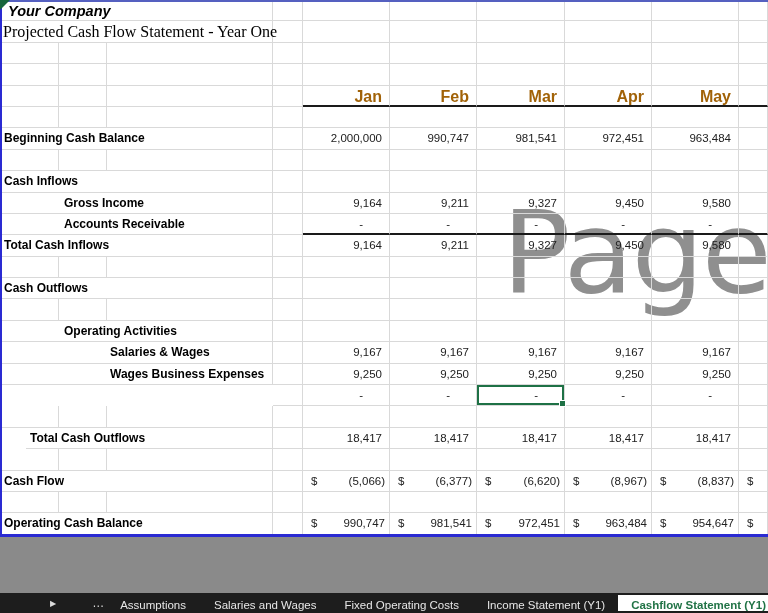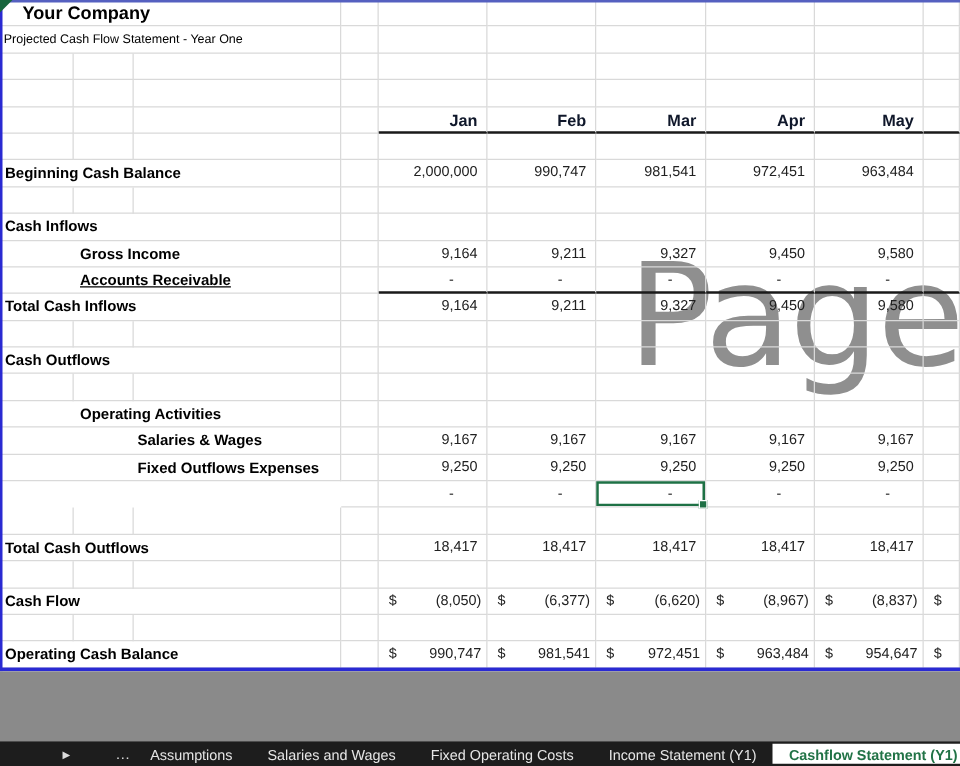--- a/index.html
+++ b/index.html
@@ -10,23 +10,23 @@
   .sheet{position:absolute;left:0;top:0;width:768px;height:537px;background:#fff;overflow:hidden;}
   .watermark{position:absolute;left:502px;top:196px;z-index:1;font-size:114px;line-height:1;
              color:#8f8f8f;font-family:"DejaVu Sans",sans-serif;white-space:nowrap;letter-spacing:-2px;}
   .grid{position:absolute;left:0;top:0;width:768px;height:535px;z-index:2;display:grid;
         grid-template-columns:59px 48px 166px 30px 87px 87px 88px 87px 87px 29px;
         grid-auto-rows:21.4px;}
   .c{box-sizing:border-box;border-right:1px solid #d9d9d9;border-bottom:1px solid #d9d9d9;
      font-size:11.5px;color:#212121;line-height:21px;position:relative;background:transparent;}
   .lab{white-space:nowrap;overflow:visible;font-weight:bold;color:#000;font-size:12px;}
   .i0{padding-left:4px;} .i1{padding-left:64px;} .i2{padding-left:110px;}
-  .title{font-size:14.5px;font-weight:bold;padding-left:18px;line-height:22px;}
-  .subtitle{font-size:10px;font-weight:normal;padding-left:3px;line-height:22px;}
-  .mon{font-weight:bold;font-size:13px;text-align:right;padding-right:7px;color:#0f172a;}
+  .title{font-size:14.5px;font-weight:bold;padding-left:8px;line-height:22px;font-style:italic;}
+  .subtitle{font-size:16px;font-weight:normal;padding-left:3px;line-height:22px;font-family:Liberation Serif, serif;}
+  .mon{font-weight:bold;font-size:16px;text-align:right;padding-right:7px;color:#a16207;}
   .num{text-align:right;padding-right:7px;}
   .dash{text-align:right;padding-right:26px;}
   .acct{display:flex;justify-content:space-between;}
   .acct .cur{padding-left:8px;} .acct .val{padding-right:4px;}
   .junacct{padding-left:8px;}
   .bd-dark{border-bottom:2px solid #1a1a1a;}
   .selected{box-shadow:inset 0 0 0 2px #1E7145;}
   .selected::after{content:"";position:absolute;right:-2px;bottom:-2px;width:5px;height:5px;
                    background:#1E7145;border:1px solid #fff;z-index:3;}
 
@@ -138,21 +138,21 @@
       <div class="c" style="grid-area: 9 / 9 / auto / span 1;"></div>
       <div class="c" style="grid-area: 9 / 10 / auto / span 1;"></div>
       <div class="c lab i1" style="grid-area: 10 / 1 / auto / span 3;">Gross Income</div>
       <div class="c" style="grid-area: 10 / 4 / auto / span 1;"></div>
       <div class="c num" style="grid-area: 10 / 5 / auto / span 1;">9,164</div>
       <div class="c num" style="grid-area: 10 / 6 / auto / span 1;">9,211</div>
       <div class="c num" style="grid-area: 10 / 7 / auto / span 1;">9,327</div>
       <div class="c num" style="grid-area: 10 / 8 / auto / span 1;">9,450</div>
       <div class="c num" style="grid-area: 10 / 9 / auto / span 1;">9,580</div>
       <div class="c" style="grid-area: 10 / 10 / auto / span 1;"></div>
-      <div class="c lab i1" style="grid-area: 11 / 1 / auto / span 3; text-decoration: underline;">Accounts Receivable</div>
+      <div class="c lab i1" style="grid-area: 11 / 1 / auto / span 3;">Accounts Receivable</div>
       <div class="c" style="grid-area: 11 / 4 / auto / span 1;"></div>
       <div class="c dash bd-dark" style="grid-area: 11 / 5 / auto / span 1;">-</div>
       <div class="c dash bd-dark" style="grid-area: 11 / 6 / auto / span 1;">-</div>
       <div class="c dash bd-dark" style="grid-area: 11 / 7 / auto / span 1;">-</div>
       <div class="c dash bd-dark" style="grid-area: 11 / 8 / auto / span 1;">-</div>
       <div class="c dash bd-dark" style="grid-area: 11 / 9 / auto / span 1;">-</div>
       <div class="c  bd-dark" style="grid-area: 11 / 10 / auto / span 1;"></div>
       <div class="c lab i0" style="grid-area: 12 / 1 / auto / span 3;">Total Cash Inflows</div>
       <div class="c" style="grid-area: 12 / 4 / auto / span 1;"></div>
       <div class="c num" style="grid-area: 12 / 5 / auto / span 1;">9,164</div>
@@ -198,21 +198,21 @@
       <div class="c" style="grid-area: 16 / 9 / auto / span 1;"></div>
       <div class="c" style="grid-area: 16 / 10 / auto / span 1;"></div>
       <div class="c lab i2" style="grid-area: 17 / 1 / auto / span 3;">Salaries &amp; Wages</div>
       <div class="c" style="grid-area: 17 / 4 / auto / span 1;"></div>
       <div class="c num" style="grid-area: 17 / 5 / auto / span 1;">9,167</div>
       <div class="c num" style="grid-area: 17 / 6 / auto / span 1;">9,167</div>
       <div class="c num" style="grid-area: 17 / 7 / auto / span 1;">9,167</div>
       <div class="c num" style="grid-area: 17 / 8 / auto / span 1;">9,167</div>
       <div class="c num" style="grid-area: 17 / 9 / auto / span 1;">9,167</div>
       <div class="c" style="grid-area: 17 / 10 / auto / span 1;"></div>
-      <div class="c lab i2" style="grid-area: 18 / 1 / auto / span 3;">Fixed Outflows Expenses</div>
+      <div class="c lab i2" style="grid-area: 18 / 1 / auto / span 3;">Wages Business Expenses</div>
       <div class="c" style="grid-area: 18 / 4 / auto / span 1;"></div>
       <div class="c num" style="grid-area: 18 / 5 / auto / span 1;">9,250</div>
       <div class="c num" style="grid-area: 18 / 6 / auto / span 1;">9,250</div>
       <div class="c num" style="grid-area: 18 / 7 / auto / span 1;">9,250</div>
       <div class="c num" style="grid-area: 18 / 8 / auto / span 1;">9,250</div>
       <div class="c num" style="grid-area: 18 / 9 / auto / span 1;">9,250</div>
       <div class="c" style="grid-area: 18 / 10 / auto / span 1;"></div>
       <div class="c" style="grid-area: 19 / 4 / auto / span 1;"></div>
       <div class="c dash" style="grid-area: 19 / 5 / auto / span 1;">-</div>
       <div class="c dash" style="grid-area: 19 / 6 / auto / span 1;">-</div>
@@ -223,21 +223,21 @@
       <div class="c" style="grid-area: 20 / 1 / auto / span 1;"></div>
       <div class="c" style="grid-area: 20 / 2 / auto / span 1;"></div>
       <div class="c" style="grid-area: 20 / 3 / auto / span 1;"></div>
       <div class="c" style="grid-area: 20 / 4 / auto / span 1;"></div>
       <div class="c" style="grid-area: 20 / 5 / auto / span 1;"></div>
       <div class="c" style="grid-area: 20 / 6 / auto / span 1;"></div>
       <div class="c" style="grid-area: 20 / 7 / auto / span 1;"></div>
       <div class="c" style="grid-area: 20 / 8 / auto / span 1;"></div>
       <div class="c" style="grid-area: 20 / 9 / auto / span 1;"></div>
       <div class="c" style="grid-area: 20 / 10 / auto / span 1;"></div>
-      <div class="c lab i0" style="grid-area: 21 / 1 / auto / span 3;">Total Cash Outflows</div>
+      <div class="c lab i0" style="grid-area: 21 / 1 / auto / span 3; margin-left: 26px;">Total Cash Outflows</div>
       <div class="c" style="grid-area: 21 / 4 / auto / span 1;"></div>
       <div class="c num" style="grid-area: 21 / 5 / auto / span 1;">18,417</div>
       <div class="c num" style="grid-area: 21 / 6 / auto / span 1;">18,417</div>
       <div class="c num" style="grid-area: 21 / 7 / auto / span 1;">18,417</div>
       <div class="c num" style="grid-area: 21 / 8 / auto / span 1;">18,417</div>
       <div class="c num" style="grid-area: 21 / 9 / auto / span 1;">18,417</div>
       <div class="c" style="grid-area: 21 / 10 / auto / span 1;"></div>
       <div class="c" style="grid-area: 22 / 1 / auto / span 1;"></div>
       <div class="c" style="grid-area: 22 / 2 / auto / span 1;"></div>
       <div class="c" style="grid-area: 22 / 3 / auto / span 1;"></div>
@@ -245,21 +245,21 @@
       <div class="c" style="grid-area: 22 / 5 / auto / span 1;"></div>
       <div class="c" style="grid-area: 22 / 6 / auto / span 1;"></div>
       <div class="c" style="grid-area: 22 / 7 / auto / span 1;"></div>
       <div class="c" style="grid-area: 22 / 8 / auto / span 1;"></div>
       <div class="c" style="grid-area: 22 / 9 / auto / span 1;"></div>
       <div class="c" style="grid-area: 22 / 10 / auto / span 1;"></div>
       <div class="c lab i0" style="grid-area: 23 / 1 / auto / span 3;">Cash Flow</div>
       <div class="c" style="grid-area: 23 / 4 / auto / span 1;"></div>
       <div class="c acct" style="grid-area: 23 / 5 / auto / span 1;">
         <span class="cur">$</span>
-        <span class="val">(8,050)</span>
+        <span class="val">(5,066)</span>
       </div>
       <div class="c acct" style="grid-area: 23 / 6 / auto / span 1;">
         <span class="cur">$</span>
         <span class="val">(6,377)</span>
       </div>
       <div class="c acct" style="grid-area: 23 / 7 / auto / span 1;">
         <span class="cur">$</span>
         <span class="val">(6,620)</span>
       </div>
       <div class="c acct" style="grid-area: 23 / 8 / auto / span 1;">

